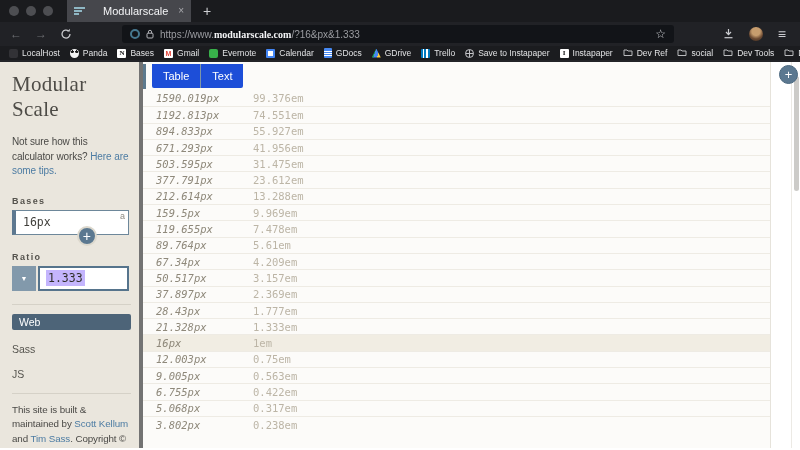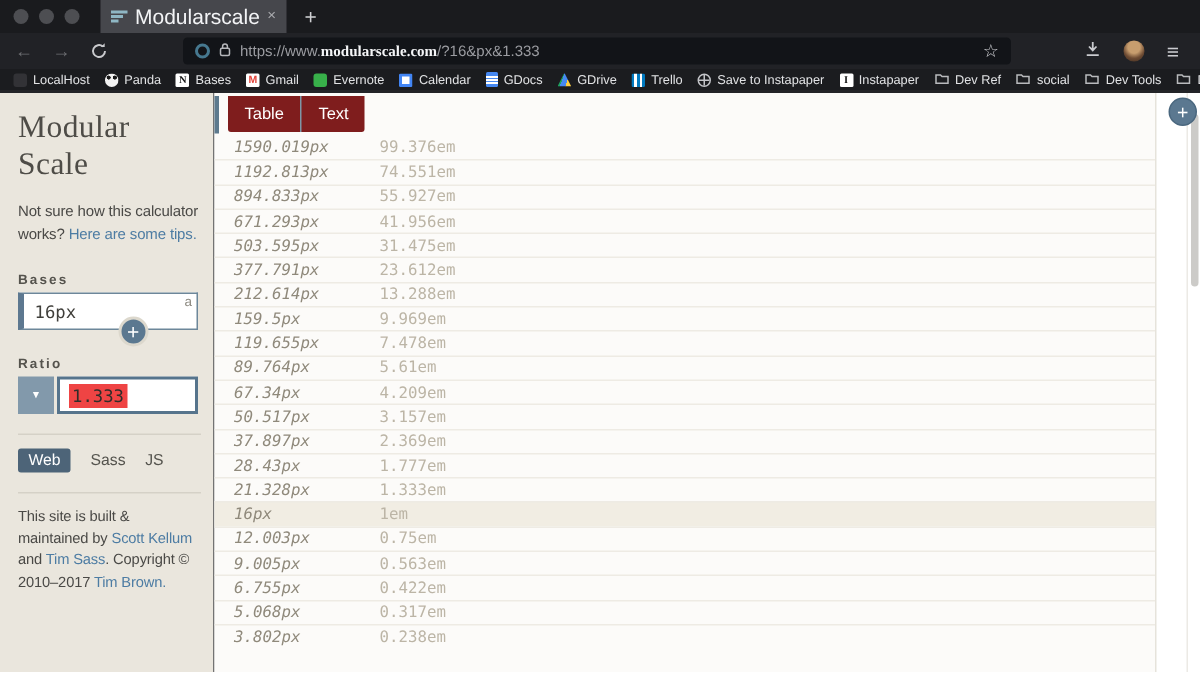--- a/index.html
+++ b/index.html
@@ -9,21 +9,21 @@
   
   .chrome { background:#1b1c1f; }
   .tabbar { height:22px; display:flex; align-items:center; background:#1a1b1e; }
   .lights { display:flex; gap:7px; padding:0 14px 0 9px; }
   .light { width:10px; height:10px; border-radius:50%; background:#4d4e52; }
   .tab { width:124px; height:22px; background:#46474c; display:flex; align-items:center;
          gap:5px; padding:0 7px; }
   .favicon { width:11px; height:9px; display:flex; flex-direction:column; gap:1px; justify-content:center; }
   .favicon i { display:block; height:2px; background:#8fb7c4; }
   .favicon i:nth-child(1){ width:11px; } .favicon i:nth-child(2){ width:8px; } .favicon i:nth-child(3){ width:5px; }
-  .tab-title { flex:1; font-size:14px; color:#f3f4f6; white-space:nowrap; overflow:hidden; }
+  .tab-title { flex:1; font-size:11px; color:#f3f4f6; white-space:nowrap; overflow:hidden;margin-left:13px; }
   .tab-close { color:#a9aaae; font-size:10px; line-height:1; }
   .newtab { color:#cfd0d3; font-size:14px; margin-left:12px; line-height:1; }
 
   .navbar { height:24px; background:#212226; display:flex; align-items:center; padding:0 10px; }
   .nav-arrow { font-size:12px; color:#6e6f73; margin-right:13px; line-height:1; }
   .nav-refresh { margin-right:0; display:flex; }
   .urlbar { margin-left:50px; width:552px; height:18px; background:#121418; border-radius:3px;
             display:flex; align-items:center; padding:0 8px; gap:6px; }
   .shield { width:10px; height:10px; border:2px solid #46788f; border-radius:50%; flex-shrink:0; }
   .url-text { font-size:10px; color:#9b9ca1; white-space:nowrap; }
@@ -56,21 +56,21 @@
       linear-gradient(90deg, rgba(0,0,0,0) 0 2px, #fff 2px 3.5px, rgba(0,0,0,0) 3.5px 5.5px,
                       #fff 5.5px 7px, rgba(0,0,0,0) 7px), #0079bf; }
   .bmi-globe { border:1px solid #c3c4c8; border-radius:50%;
       background: linear-gradient(#c3c4c8,#c3c4c8) center/7px 1px no-repeat,
                   linear-gradient(#c3c4c8,#c3c4c8) center/1px 7px no-repeat; }
   .bmi-instapaper { background:#fff; color:#111; border-radius:1px; font-family:"Liberation Serif",serif; }
 
   
   .page { height:386px; display:flex; background:#fcfbf9; }
 
-  .sidebar { width:143px; flex-shrink:0; background:#eae6dd; border-right:1px solid #737373;
+  .sidebar { width:143px; flex-shrink:0; background:#eae6dd; border-right:4px solid #737373;
              padding:0 8px 0 12px; position:relative; color:#4a4946; }
   .site-title { font-family:"Liberation Serif", serif; font-weight:normal; font-size:21px;
                 color:#4e4c47; margin-top:10px; letter-spacing:0.3px; }
   .intro { font-size:10px; line-height:1.45; margin-top:13px; letter-spacing:-0.1px; }
   .sidebar a { color:#4d7ca3; text-decoration:none; }
   .field-label { margin-top:17px; font-size:9px; font-weight:bold; letter-spacing:1.4px; color:#55534d; }
   .bases-wrap { position:relative; margin-top:4px; margin-right:2px; }
   .text-input { width:100%; height:25px; background:#fff; border:1px solid #6d879a; border-left:4px solid #5d7890;
                 display:flex; align-items:center; padding:0 7px;
                 font-family:"DejaVu Sans Mono", monospace; font-size:11.5px; color:#3f3e3a; }
@@ -78,29 +78,29 @@
   .plus-btn { position:absolute; left:64%; bottom:-11px; transform:translateX(-50%);
               width:20px; height:20px; border-radius:50%; background:#5b7890; color:#fff;
               border:2px solid #dcd8cd; display:flex; align-items:center; justify-content:center;
               font-size:14px; line-height:1; cursor:pointer; }
   .ratio-row { display:flex; gap:2px; margin-top:4px; margin-right:2px; }
   .ratio-dd { width:24px; height:25px; background:#8299ab; color:#fff; display:flex;
               align-items:center; justify-content:center; font-size:7px; }
   .ratio-input { flex:1; height:25px; background:#fff; border:2px solid #56748c; display:flex;
                  align-items:center; padding:0 6px; font-family:"DejaVu Sans Mono", monospace;
                  font-size:11.5px; color:#2f2e2a; }
-  .sel { background:#ef4444; padding:1px 2px; }
+  .sel { background:#c4b5fd; padding:1px 2px; }
   .sb-divider { border:none; border-top:1px solid #d5d1c7; margin:13px 0 0; }
-  .lang-tabs { display:flex; align-items:center; gap:13px; margin-top:9px; font-size:10.5px; color:#55544e; }
+  .lang-tabs { display:flex; gap:13px; margin-top:9px; font-size:10.5px; color:#55544e;flex-direction:column; }
   .lang-active { background:#4d6478; color:#fff; padding:2px 7px; border-radius:2px; }
   .site-footer { font-size:9.8px; line-height:1.5; margin-top:9px; letter-spacing:-0.1px; }
 
   .content { flex:1; position:relative; background:#fcfbf9; }
   .edge-accent { position:absolute; left:0; top:2px; width:3px; height:25px; background:#5d7a8e; }
-  .view-tabs { display:inline-flex; margin:2px 0 0 9px; background:#7f1d1d; height:24px;
+  .view-tabs { display:inline-flex; margin:2px 0 0 9px; background:#1d4ed8; height:24px;
                border-radius:0 0 2px 2px; }
   .view-tab { color:#fff; font-size:11px; padding:0 11px; display:flex; align-items:center; cursor:pointer; }
   .view-tab + .view-tab { border-left:1px solid #7e96a6; }
   .scale-table { margin-top:2px; }
   .srow { display:flex; align-items:center; height:16.3px; border-top:1px solid #eeebe4;
           font-family:"DejaVu Sans Mono", monospace; font-size:10.5px; }
   .srow:first-child { border-top:none; }
   .srow.hl { background:#f1ede3; }
   .c-px { width:81px; padding-left:13px; color:#8f897b;font-style:italic; }
   .c-em { color:#bcb5a6;padding-left:29px; }

